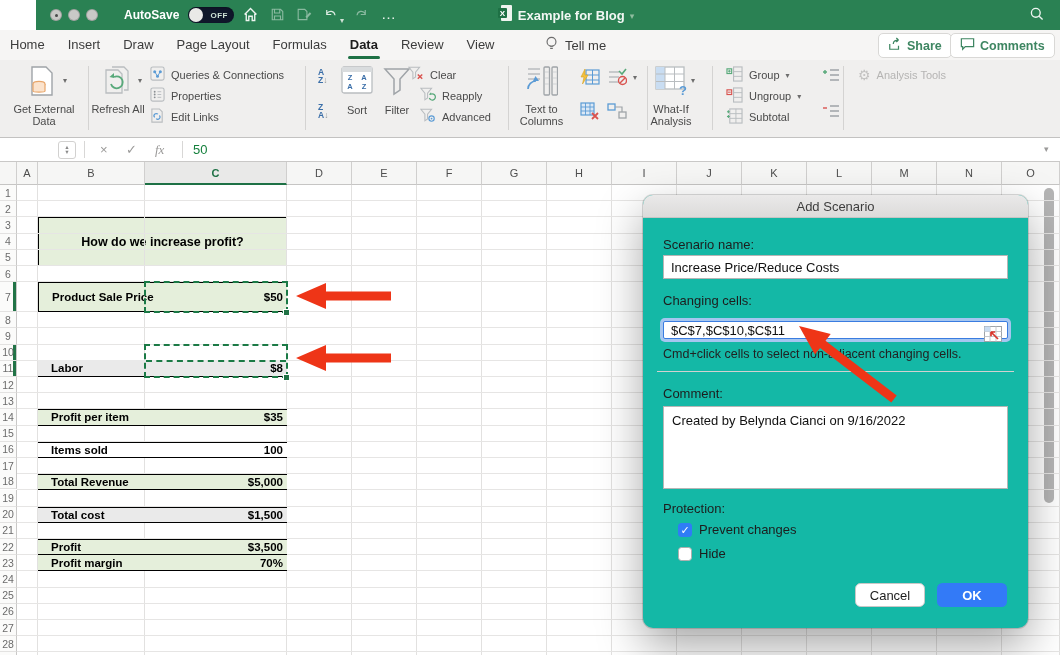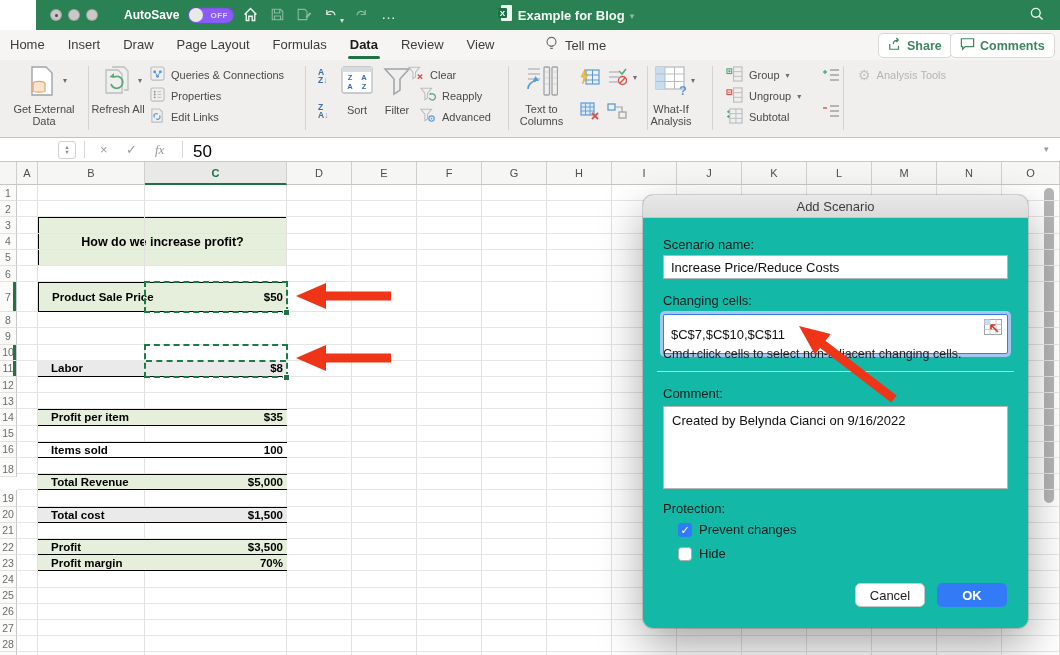--- a/index.html
+++ b/index.html
@@ -8,21 +8,21 @@
        background:#fff;-webkit-font-smoothing:antialiased;}
   .abs{position:absolute;}
 
   
   #titlebar{position:absolute;top:0;left:0;width:1060px;height:30px;background:#2a8153;margin-left:36px;}
   .tl{position:absolute;top:9px;width:12px;height:12px;border-radius:50%;
       background:#c9c9c7;border:1px solid rgba(0,0,0,.18);box-sizing:border-box;}
   .tl-dot{position:absolute;left:3.5px;top:3.5px;width:3px;height:3px;border-radius:50%;background:#4a4a4a;}
   #autosave-label{position:absolute;left:88px;top:8px;color:#fff;font-size:12px;font-weight:bold;}
   #autosave-toggle{position:absolute;left:152px;top:7px;width:46px;height:16px;border-radius:9px;
-      background:#8b5cf6;box-shadow:inset 0 1px 2px rgba(0,0,0,.25);}
+      background:#0f172a;box-shadow:inset 0 1px 2px rgba(0,0,0,.25);}
   #autosave-knob{position:absolute;left:1px;top:1px;width:14px;height:14px;border-radius:50%;background:#e9e9e7;}
   #autosave-state{position:absolute;right:6px;top:3.5px;font-size:8px;font-weight:bold;color:#cfe3d6;letter-spacing:.5px;}
   .tb-ico{position:absolute;top:5px;color:#eaf3ec;font-size:15px;line-height:20px;}
   .tb-ico.dim{opacity:.45;}
   .tb-ico svg{display:block;}
   #doc-title-wrap{position:absolute;top:0;left:0;width:1060px;height:30px;display:flex;align-items:center;justify-content:center;pointer-events:none;}
   #doc-title{color:#f2f7f3;font-size:13px;font-weight:bold;margin-left:6px;}
   #title-chev{color:#8fbd9f;font-size:9px;margin-left:5px;margin-top:2px;}
 
   
@@ -45,21 +45,21 @@
   .sorticon{font-size:8.5px;line-height:8px;font-weight:bold;color:#3a6ea8;}
   .disabled-group{color:#b5b4b3;}
 
   
   #formulabar{position:absolute;top:138px;left:0;width:1060px;height:24px;background:#fff;border-bottom:1px solid #c9c8c7;box-sizing:border-box;}
   .fdiv{position:absolute;top:3px;height:17px;width:1px;background:#d8d7d6;}
   #namebox-stepper{position:absolute;left:58px;top:3px;width:18px;height:18px;border:1px solid #d2d1d0;border-radius:3px;box-sizing:border-box;
      display:flex;flex-direction:column;align-items:center;justify-content:center;color:#8a8a8a;font-size:5.5px;line-height:5px;}
   .fbtn{position:absolute;top:4px;color:#9b9a99;font-size:13px;}
   #fx-label{font-style:italic;font-family:"Liberation Serif","DejaVu Serif",serif;font-size:13px;}
-  #formula-value{position:absolute;left:193px;top:4px;font-size:17px;color:#000000;}
+  #formula-value{position:absolute;left:193px;top:4px;font-size:13px;color:#15803d;}
 
   
   #sheet{position:absolute;top:162px;left:0;width:1060px;height:493px;background:#fff;overflow:hidden;}
   .colhdr{position:absolute;top:0;height:23px;background:#f6f6f5;border-right:1px solid #d0cfce;border-bottom:1px solid #c6c5c4;
       box-sizing:border-box;font-size:11px;color:#4e4e4e;display:flex;align-items:center;justify-content:center;}
   .colhdr.sel{background:#e9e9e8;color:#1e7145;font-weight:bold;border-bottom:2.5px solid #1e7145;}
   .rowhdr{position:absolute;left:0;width:17px;background:#fbfbfa;border-right:1px solid #c9c8c7;border-bottom:1px solid #e3e2e1;
       box-sizing:border-box;font-size:10.5px;color:#6b6b6b;display:flex;align-items:center;justify-content:center;}
   .rowhdr.sel{box-shadow:inset -3px 0 0 #217346;}
   .gvl{position:absolute;width:1px;background:#e2e1e0;}
@@ -478,21 +478,21 @@
     <div class="rowhdr" style="top: 150.2px; height: 16.2px;">8</div>
     <div class="rowhdr" style="top: 166.4px; height: 16.2px;">9</div>
     <div class="rowhdr sel" style="top: 182.6px; height: 16.2px;">10</div>
     <div class="rowhdr sel" style="top: 198.8px; height: 16.2px;">11</div>
     <div class="rowhdr" style="top: 215px; height: 16.2px;">12</div>
     <div class="rowhdr" style="top: 231.2px; height: 16.2px;">13</div>
     <div class="rowhdr" style="top: 247.4px; height: 16.2px;">14</div>
     <div class="rowhdr" style="top: 263.6px; height: 16.2px;">15</div>
     <div class="rowhdr" style="top: 279.8px; height: 16.2px;">16</div>
     <div class="rowhdr" style="top: 296px; height: 16.2px;">17</div>
-    <div class="rowhdr" style="top: 299px; height: 16.2px;">18</div>
+    <div class="rowhdr" style="top: 311px; height: 16.2px;">18</div>
     <div class="rowhdr" style="top: 328.4px; height: 16.2px;">19</div>
     <div class="rowhdr" style="top: 344.6px; height: 16.2px;">20</div>
     <div class="rowhdr" style="top: 360.8px; height: 16.2px;">21</div>
     <div class="rowhdr" style="top: 377px; height: 16.2px;">22</div>
     <div class="rowhdr" style="top: 393.2px; height: 16.2px;">23</div>
     <div class="rowhdr" style="top: 409.4px; height: 16.2px;">24</div>
     <div class="rowhdr" style="top: 425.6px; height: 16.2px;">25</div>
     <div class="rowhdr" style="top: 441.8px; height: 16.2px;">26</div>
     <div class="rowhdr" style="top: 458px; height: 16.2px;">27</div>
     <div class="rowhdr" style="top: 474.2px; height: 16.2px;">28</div>
@@ -583,21 +583,21 @@
     <div class="ants-mid" style="left: 146px; width: 140px; top: 197.8px;"></div>
   </div>
 
 <div id="dialog">
   <div id="dlg-titlebar">Add Scenario</div>
 
   <div class="dlg-label" style="top:42px">Scenario name:</div>
   <div class="dlg-input" style="top:60px;height:24px">Increase Price/Reduce Costs</div>
 
   <div class="dlg-label" style="top:98px">Changing cells:</div>
-  <div class="dlg-input" id="cells-input" style="top:119px;height:40px">
+  <div class="dlg-input" id="cells-input" style="top:126px;height:18px">
     <span>$C$7,$C$10,$C$11</span>
     <span id="range-icon">
       <svg width="18" height="16" viewBox="0 0 18 16">
           <rect x=".5" y=".5" width="17" height="15" fill="#fff" stroke="#9fa4a8"></rect>
           <path d="M.5 5.5 H17.5 M.5 10.5 H17.5 M6 .5 V15.5 M12 .5 V15.5" stroke="#c6c9cc"></path>
           <rect x=".5" y=".5" width="5.5" height="5" fill="#c9ddf2"></rect>
           <path d="M14 13 L7 6 M7 6 L7 10.2 M7 6 L11.2 6" stroke="#d9342b" stroke-width="1.7" fill="none"></path>
         </svg>
     </span>
   </div>

